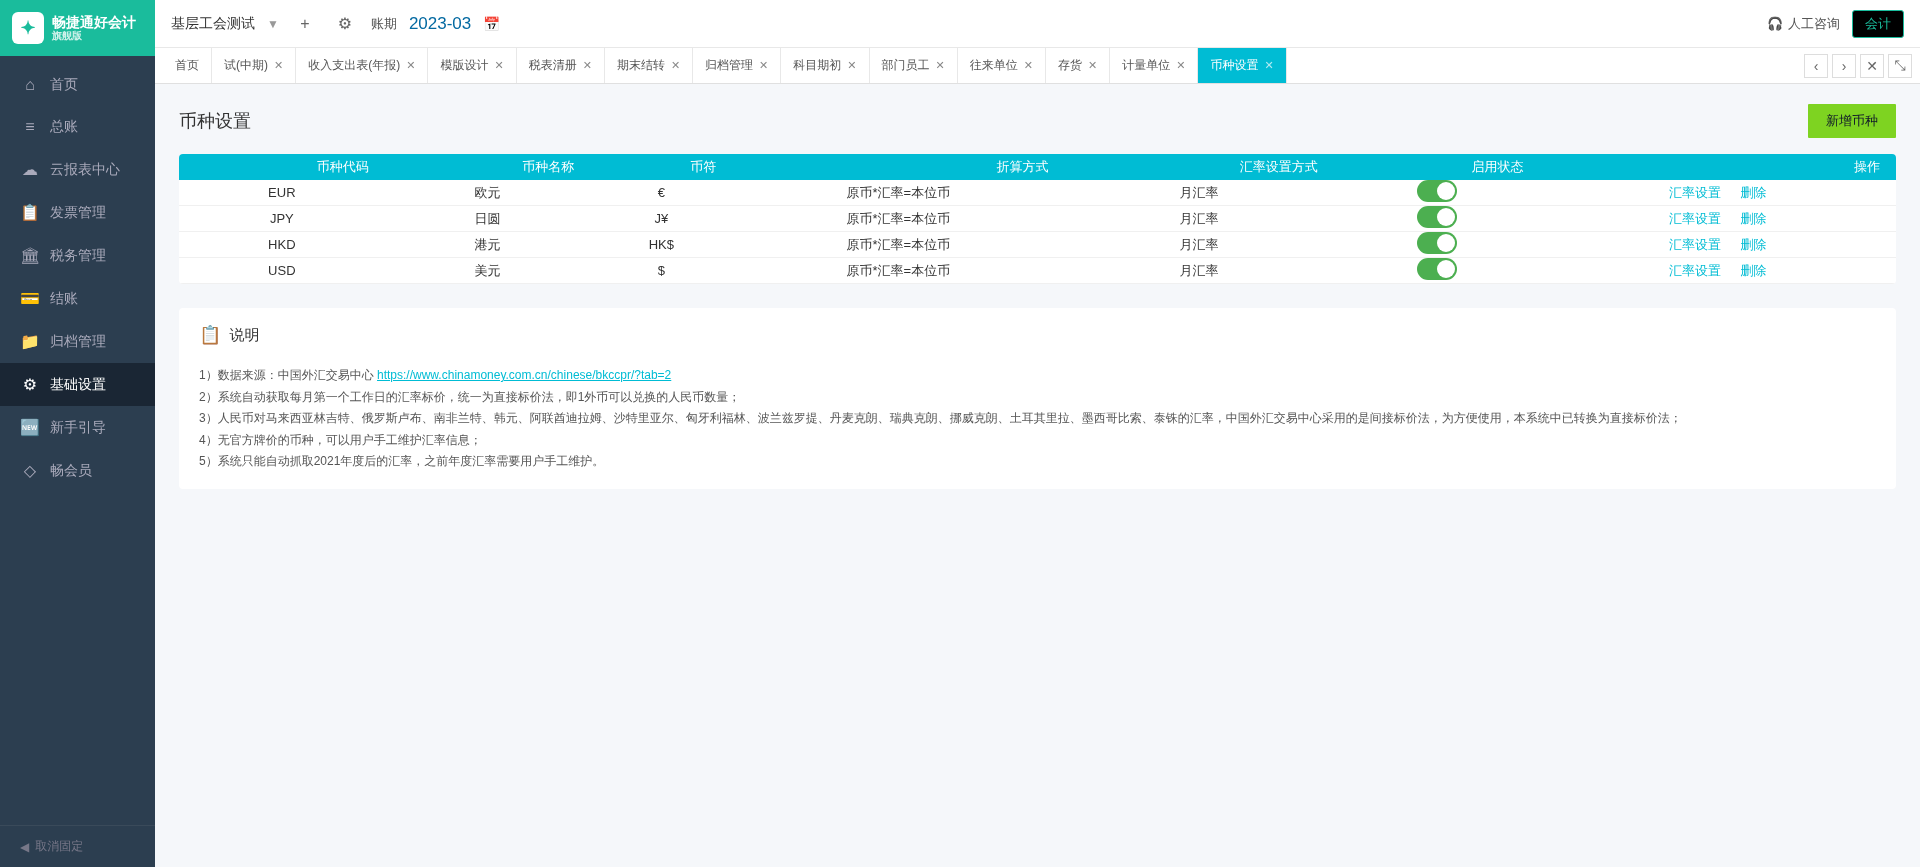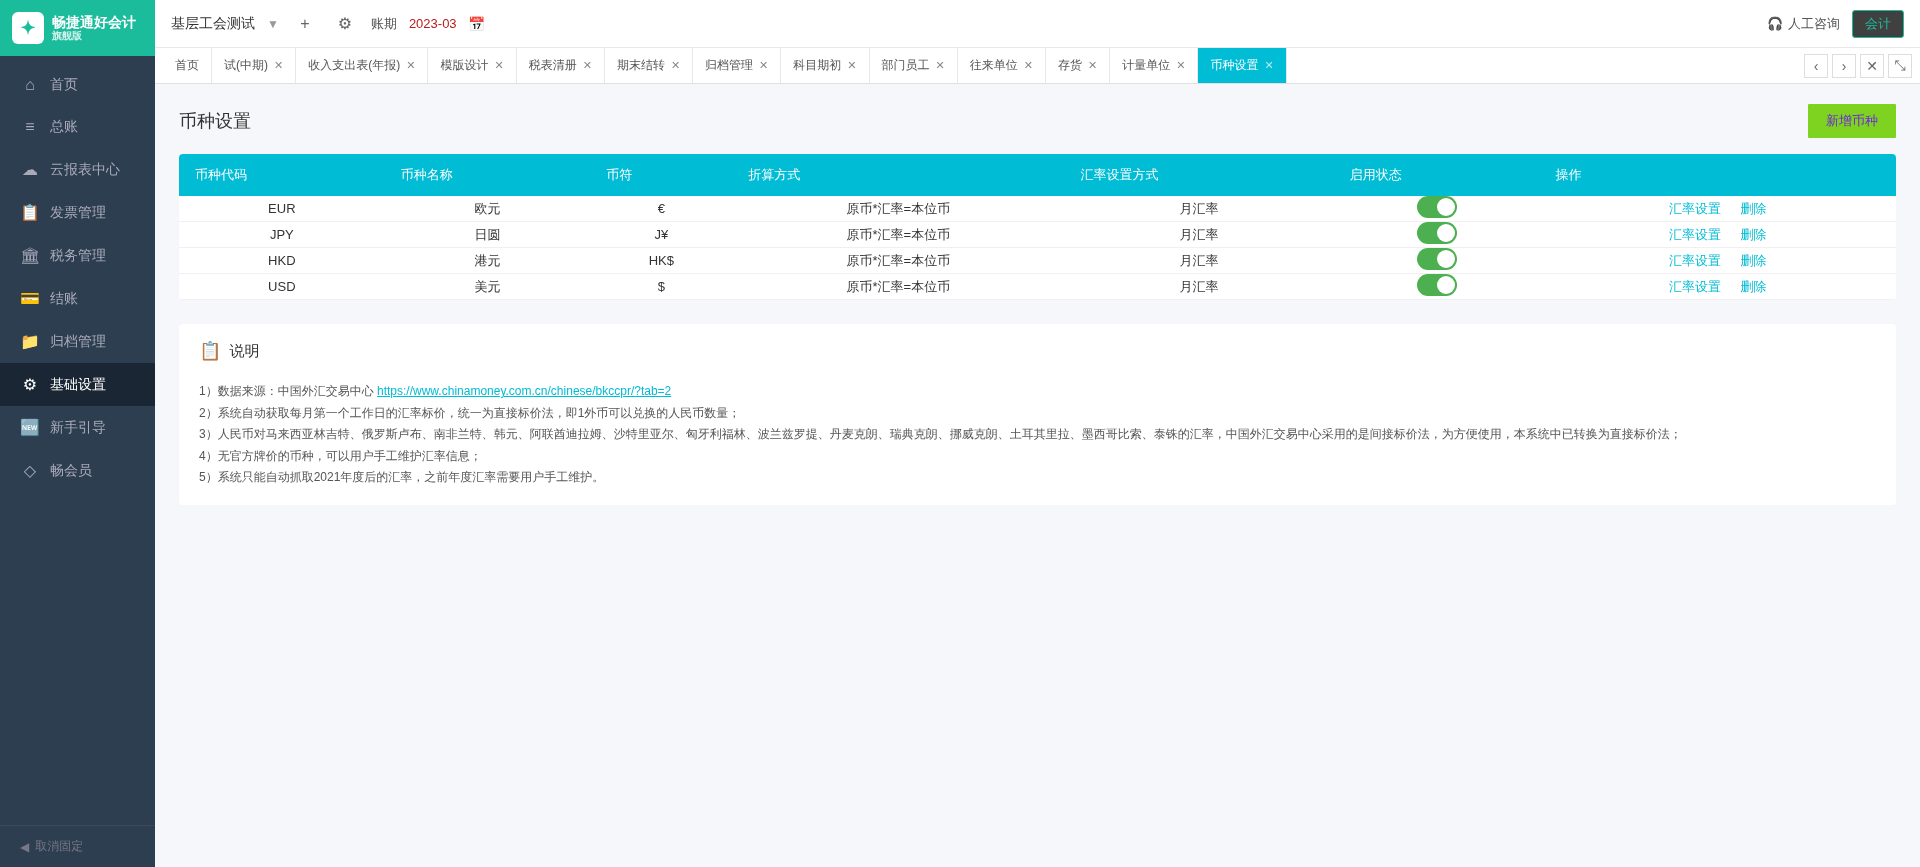--- a/index.html
+++ b/index.html
@@ -80,35 +80,35 @@
       width: 28px; height: 28px;
       border-radius: 50%;
       border: none;
       background: transparent;
       cursor: pointer;
       display: flex; align-items: center; justify-content: center;
       color: #666;
       font-size: 16px;
     }
     .period-label { font-size: 13px; color: #555; }
-    .period-value { font-size: 13px; color: #b91c1c; font-weight: 500; }
+    .period-value { font-size: 17px; color: #0369a1; font-weight: 500; }
     .period-icon { color: #1abc9c; font-size: 14px; }
     .header-right { margin-left: auto; display: flex; align-items: center; gap: 12px; }
     .consult-btn {
       display: flex; align-items: center; gap: 4px;
       color: #555; font-size: 13px; cursor: pointer;
     }
     .account-btn {
       border: 1px solid #1abc9c;
       color: #1abc9c;
       padding: 4px 12px;
       border-radius: 3px;
       font-size: 13px;
       cursor: pointer;
-      background: #404040;
+      background: #000000;
     }
 
     
     .tab-bar {
       background: white;
       border-bottom: 1px solid #e0e0e0;
       display: flex;
       align-items: center;
       padding: 0 8px;
       height: 36px;
@@ -156,21 +156,21 @@
       font-size: 18px;
       color: #333;
       font-weight: 500;
       margin-bottom: 16px;
       display: flex;
       align-items: center;
       justify-content: space-between;
     }
     .new-currency-btn {
       background: #7ed321;
-      color: #6d28d9;
+      color: #0f172a;
       border: none;
       padding: 8px 18px;
       border-radius: 1px;
       font-size: 13px;
       cursor: pointer;
       font-weight: 500;
     }
 
     
     .data-table {
@@ -178,24 +178,24 @@
       border-collapse: collapse;
       background: white;
       border-radius: 4px;
       overflow: hidden;
     }
     .data-table thead tr {
       background: #00bcd4;
       color: white;
     }
     .data-table thead th {
-      padding: 12px 16px;
+      padding: 4px 16px;
       font-weight: 500;
       font-size: 13px;
-      text-align: left;
+      text-align: right;
     }
     .data-table tbody tr {
       border-bottom: 1px solid #f0f0f0;
     }
     .data-table tbody td {
       padding: 0 16px;
       text-align: center;
       font-size: 13px;
       color: #333;
     }

